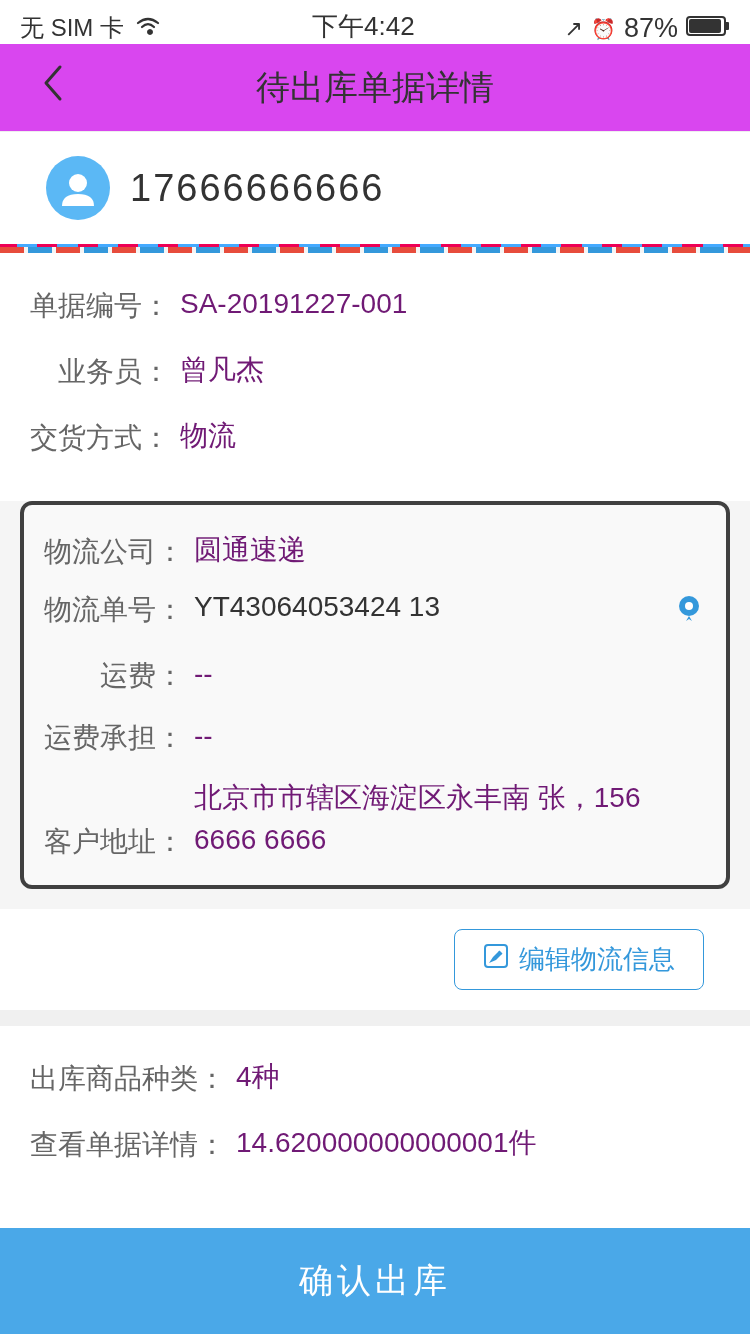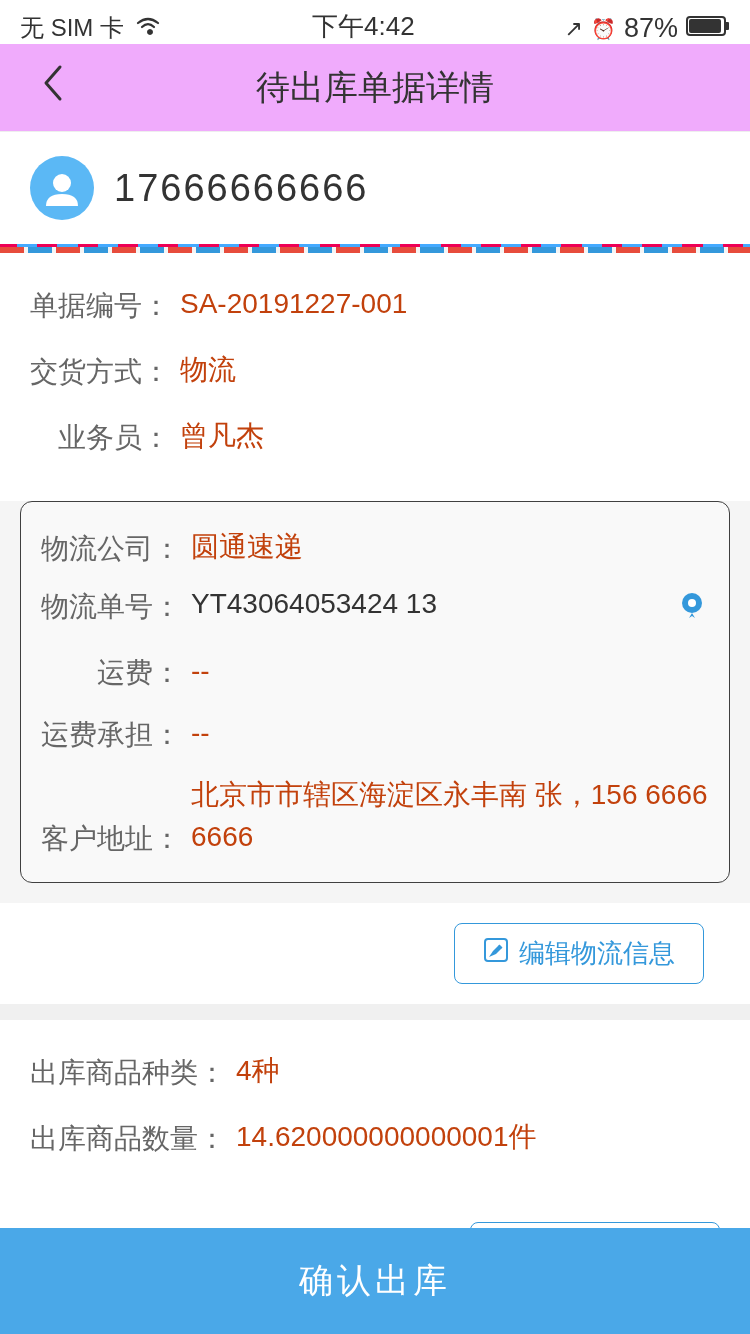--- a/index.html
+++ b/index.html
@@ -23,21 +23,21 @@
       justify-content: space-between;
       padding: 0 20px;
       font-size: 24px;
       font-weight: 500;
     }
     .status-left { display: flex; align-items: center; gap: 10px; }
     .status-right { display: flex; align-items: center; gap: 8px; font-size: 22px; }
 
     
     .nav-bar {
-      background: #f0abfc;
+      background: #d946ef;
       height: 88px;
       display: flex;
       align-items: center;
       padding: 0 30px;
       border-bottom: 1px solid #eee;
       position: relative;
     }
     .nav-back {
       font-size: 36px;
       color: #333;
@@ -49,21 +49,21 @@
       left: 50%;
       transform: translateX(-50%);
       font-size: 34px;
       font-weight: 500;
       color: #333;
     }
 
     
     .customer-header {
       background: #fff;
-      padding: 24px 30px;
+      padding: 24px 46px;
       display: flex;
       align-items: center;
       gap: 20px;
       border-bottom: 3px solid transparent;
       border-image: repeating-linear-gradient(90deg, #e05, #e05 20px, #4af 20px, #4af 40px) 3;
     }
     .avatar-circle {
       width: 64px;
       height: 64px;
       border-radius: 50%;
@@ -105,30 +105,30 @@
       margin-bottom: 24px;
       font-size: 28px;
     }
     .info-label {
       color: #666;
       min-width: 140px;
       text-align: right;
       flex-shrink: 0;
     }
     .info-value {
-      color: #c2410c;
+      color: #701a75;
       margin-left: 10px;
       flex: 1;
       line-height: 1.5;
     }
 
     
     .logistics-card {
       background: #f9f9f9;
-      border: 1px solid #404040;
+      border: 4px solid #404040;
       border-radius: 12px;
       margin: 0 20px 20px 20px;
       padding: 24px 20px;
     }
     .logistics-card .info-row { margin-bottom: 20px; }
     .logistics-card .info-row:last-child { margin-bottom: 0; }
 
     .tracking-row {
       display: flex;
       align-items: flex-start;
@@ -279,26 +279,26 @@
   </div>
 
   <div class="dashed-divider"></div>
 
   <div class="info-section">
     <div class="info-row">
       <span class="info-label">单据编号：</span>
       <span class="info-value">SA-20191227-001</span>
     </div>
     <div class="info-row">
+      <span class="info-label">业务员：</span>
+      <span class="info-value">曾凡杰</span>
+    </div>
+    <div class="info-row">
       <span class="info-label">交货方式：</span>
       <span class="info-value">物流</span>
-    </div>
-    <div class="info-row">
-      <span class="info-label">业务员：</span>
-      <span class="info-value">曾凡杰</span>
     </div>
   </div>
 
   <div class="logistics-card">
     <div class="info-row">
       <span class="info-label">物流公司：</span>
       <span class="info-value">圆通速递</span>
     </div>
     <div class="info-row tracking-row">
       <span class="info-label">物流单号：</span>
@@ -339,21 +339,21 @@
   </div>
 
   <div class="section-separator"></div>
 
   <div class="goods-section">
     <div class="info-row">
       <span class="info-label" style="min-width:180px;">出库商品种类：</span>
       <span class="info-value">4种</span>
     </div>
     <div class="info-row">
-      <span class="info-label" style="min-width:180px;">出库商品数量：</span>
+      <span class="info-label" style="min-width:180px;">查看单据详情：</span>
       <span class="info-value">14.620000000000001件</span>
     </div>
   </div>
 
   <div class="goods-action-row">
     <button class="view-btn">
       <span>
         <svg width="26" height="26" viewBox="0 0 26 26">
           <rect x="2" y="2" width="22" height="22" rx="3" fill="none" stroke="#3498db" stroke-width="2"></rect>
           <line x1="6" y1="9" x2="20" y2="9" stroke="#3498db" stroke-width="2" stroke-linecap="round"></line>

